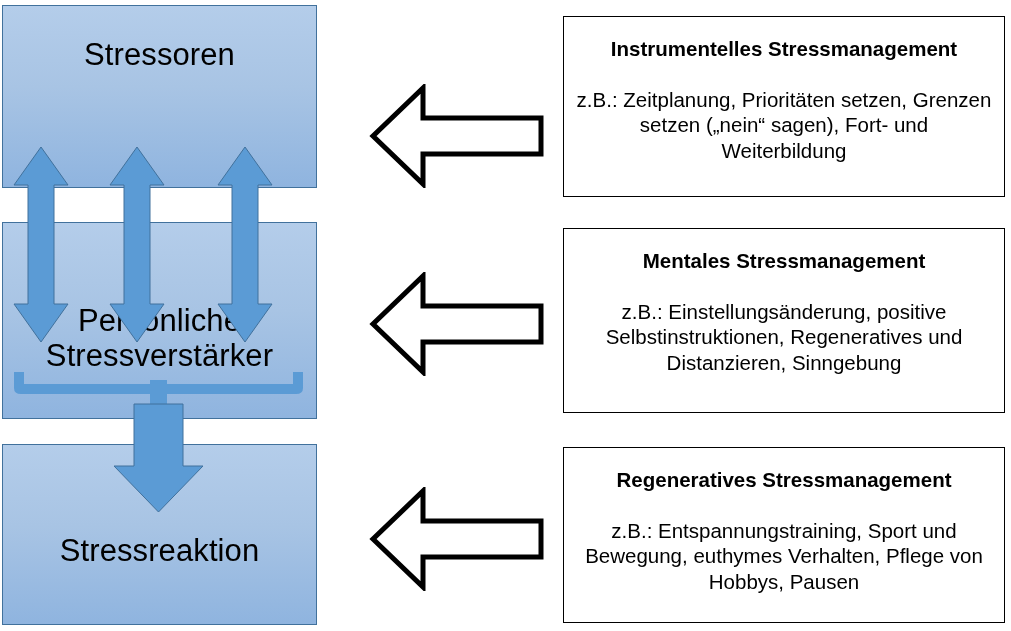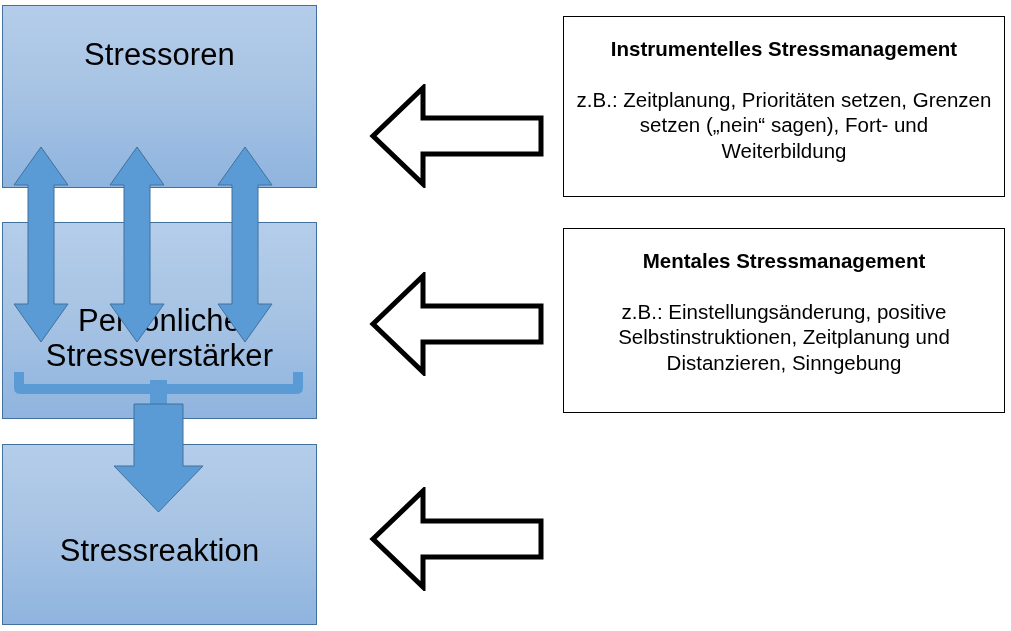--- a/index.html
+++ b/index.html
@@ -185,17 +185,21 @@
     <path d="M 54,4 L 54,34 L 172,34 L 172,70 L 54,70 L 54,100 L 4,52 Z" fill="#ffffff" stroke="#000000" stroke-width="5" stroke-linejoin="miter"></path>
   </svg>
 
   <div class="info-box" id="info-instrumentelles">
     <div class="info-title">Instrumentelles Stressmanagement</div>
     <div class="info-body">z.B.: Zeitplanung, Prioritäten setzen, Grenzen setzen („nein“ sagen), Fort- und Weiterbildung</div>
   </div>
 
   <div class="info-box" id="info-mentales">
     <div class="info-title">Mentales Stressmanagement</div>
-    <div class="info-body">z.B.: Einstellungsänderung, positive Selbstinstruktionen, Zeitplanung und Distanzieren, Sinngebung</div>
-  </div>
-
+    <div class="info-body">z.B.: Einstellungsänderung, positive Selbstinstruktionen, Regeneratives und Distanzieren, Sinngebung</div>
+  </div>
+
+  <div class="info-box" id="info-regeneratives">
+    <div class="info-title">Regeneratives Stressmanagement</div>
+    <div class="info-body">z.B.: Entspannungstraining, Sport und Bewegung, euthymes Verhalten, Pflege von Hobbys, Pausen</div>
+  </div>
 
 </div>
 
 </body></html>

